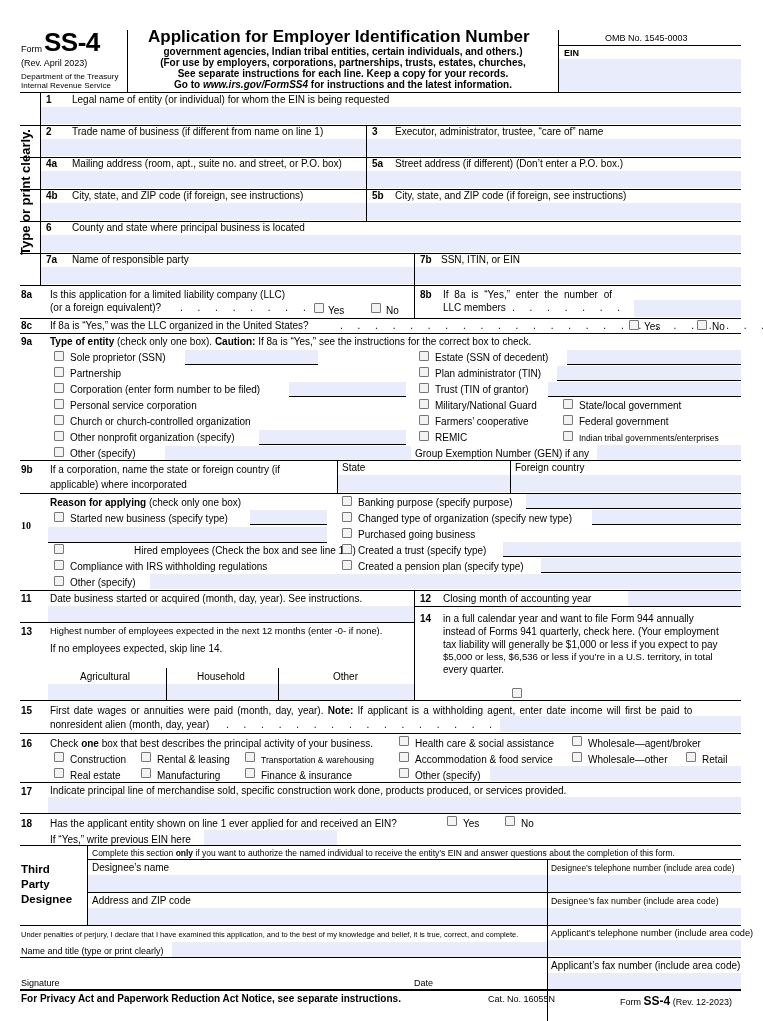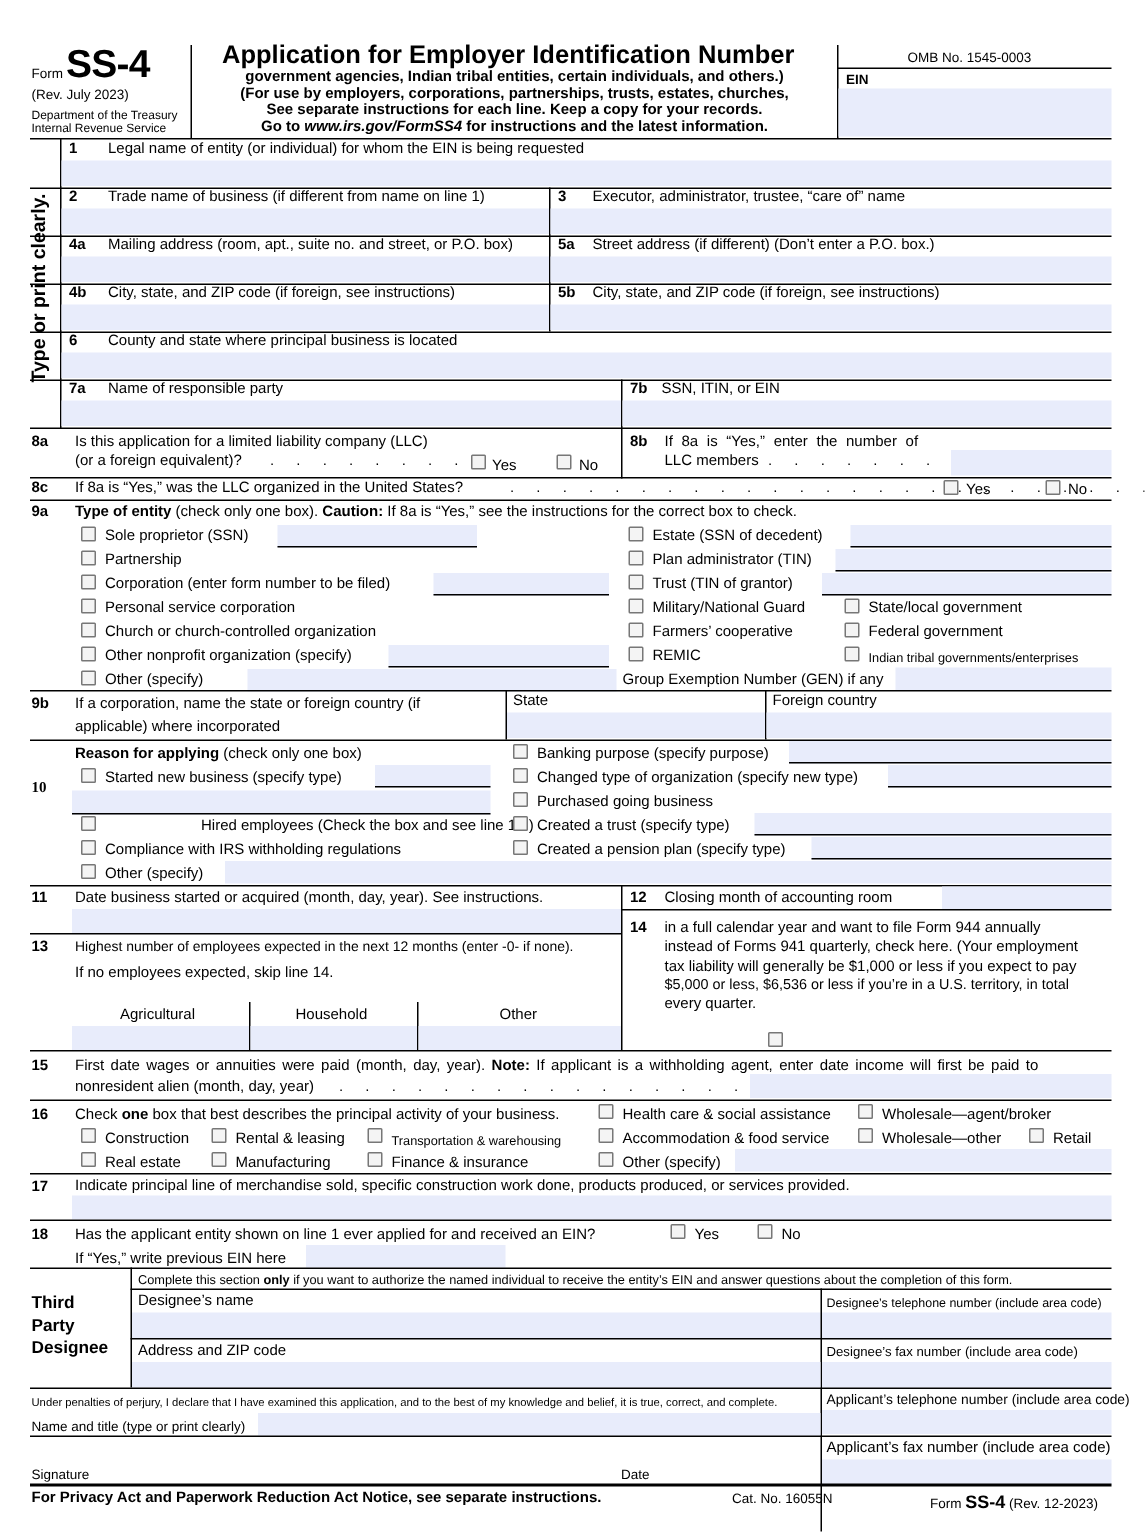--- a/index.html
+++ b/index.html
@@ -15,21 +15,21 @@
   .dots { letter-spacing:6px; }
   input.fld { position:absolute; border:none; background:#e8ecfb; font-family:"Liberation Sans", sans-serif; font-size:10px; padding:0 2px; box-sizing:border-box; outline:none; }
   .small { font-size:8.5px; }
 </style>
 </head>
 <body>
 
 <div>
   <span class="abs" style="left:21px;top:44px;font-size:9px;">Form</span>
   <span class="abs" style="left:44px;top:27px;font-size:26px;font-weight:bold;letter-spacing:-0.5px;">SS-4</span>
-  <span class="abs" style="left:21px;top:58px;font-size:9px;">(Rev. July 2023)</span>
+  <span class="abs" style="left:21px;top:58px;font-size:9px;">(Rev. April 2023)</span>
   <span class="abs" style="left:21px;top:72px;font-size:8px;">Department of the Treasury</span>
   <span class="abs" style="left:21px;top:81px;font-size:8px;">Internal Revenue Service</span>
   <div class="vl" style="left:127px;top:30px;height:62px;"></div>
 
   <span class="abs" style="left:148px;top:27px;font-size:17px;font-weight:bold;">Application for Employer Identification Number</span>
   <div class="abs" style="left:132px;top:46px;width:422px;text-align:center;font-size:10px;font-weight:bold;line-height:11px;">
     <div>government agencies, Indian tribal entities, certain individuals, and others.)</div>
     <div>(For use by employers, corporations, partnerships, trusts, estates, churches,</div>
     <div>See separate instructions for each line. Keep a copy for your records.</div>
     <div><span>Go to </span><i>www.irs.gov/FormSS4</i><span> for instructions and the latest information.</span></div>
@@ -227,21 +227,21 @@
 </div>
 
 <div>
   <span class="num" style="left:21px;top:593px;">11</span>
   <span class="lbl" style="left:50px;top:593px;">Date business started or acquired (month, day, year). See instructions.</span>
   <input class="fld" style="left: 48px; top: 606px; width: 366px; height: 16px;">
   <div class="vl" style="left:414px;top:590px;height:110px;"></div>
   <div class="hl" style="left:20px;top:622px;width:394px;"></div>
 
   <span class="num" style="left:420px;top:593px;">12</span>
-  <span class="lbl" style="left:443px;top:593px;">Closing month of accounting room</span>
+  <span class="lbl" style="left:443px;top:593px;">Closing month of accounting year</span>
   <input class="fld" style="left: 628px; top: 591px; width: 113px; height: 15px;">
   <div class="hl" style="left:414px;top:606px;width:327px;"></div>
 
   <span class="num" style="left:21px;top:626px;">13</span>
   <span class="lbl" style="left:50px;top:626px;font-size:9.3px;">Highest number of employees expected in the next 12 months (enter -0- if none).</span>
   <span class="lbl" style="left:50px;top:643px;">If no employees expected, skip line 14.</span>
   <span class="lbl" style="left:80px;top:671px;">Agricultural</span>
   <span class="lbl" style="left:197px;top:671px;">Household</span>
   <span class="lbl" style="left:333px;top:671px;">Other</span>
   <div class="vl" style="left:166px;top:668px;height:32px;"></div>

